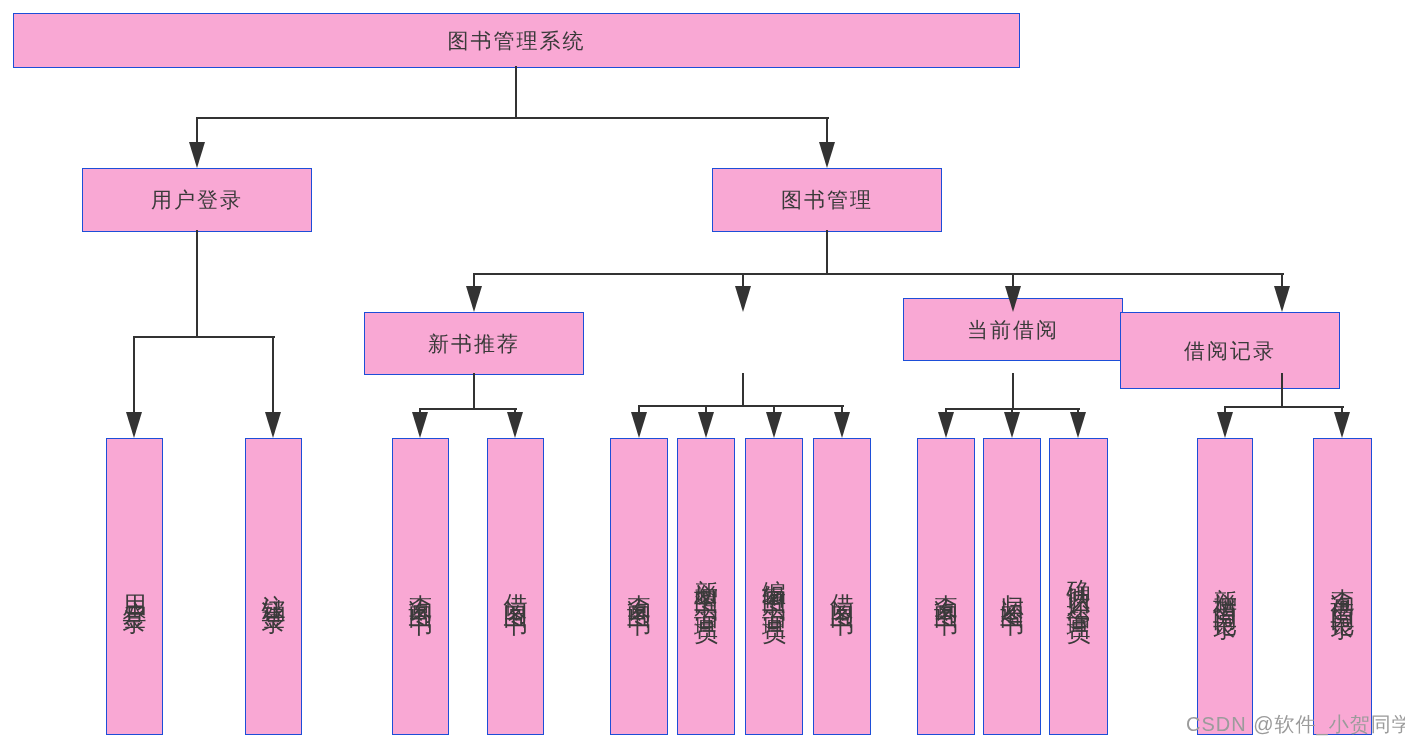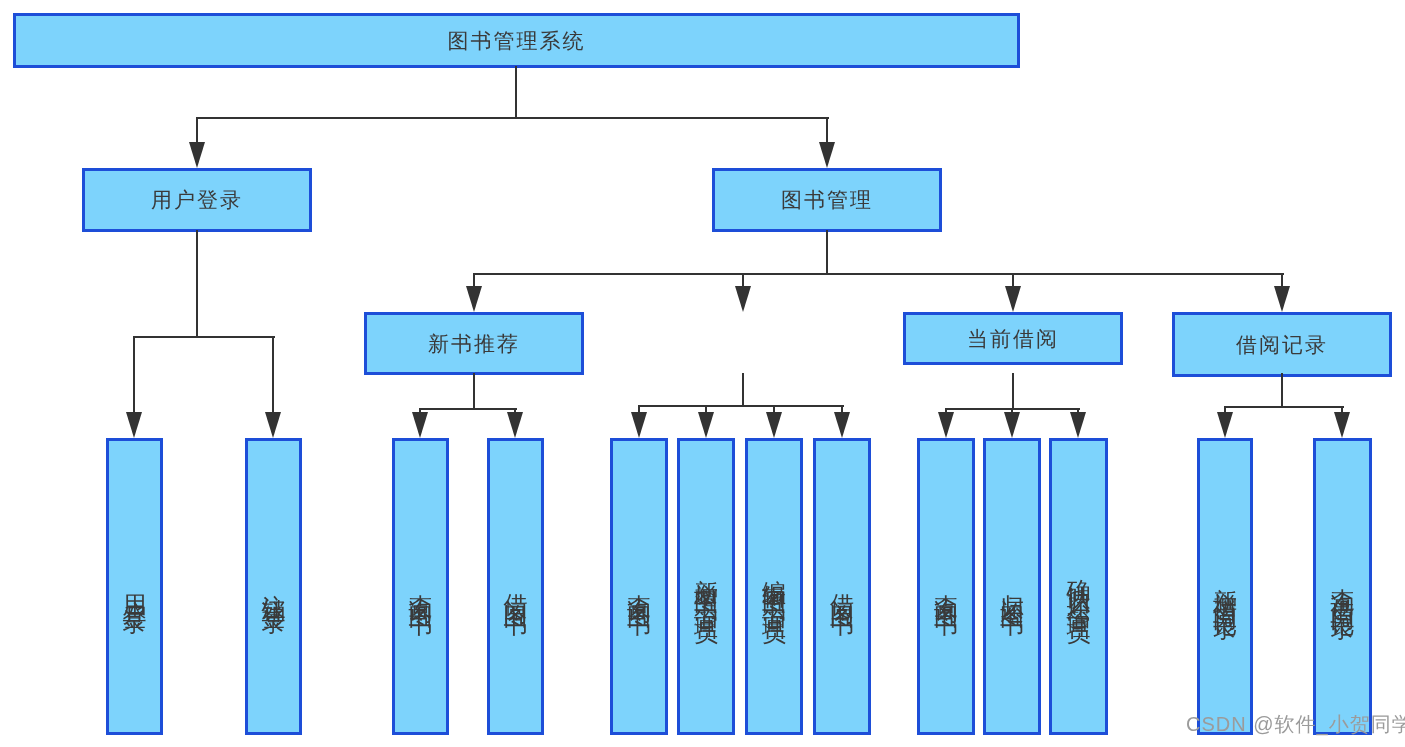--- a/index.html
+++ b/index.html
@@ -1,21 +1,21 @@
 <!DOCTYPE html>
 <html><head>
 <meta charset="utf-8">
 <style>
   html,body{margin:0;padding:0;background:#fff;}
   .stage{
     position:relative;width:1405px;height:747px;background:#ffffff;overflow:hidden;
     font-family:"Liberation Sans", sans-serif;
   }
   .box{
-    position:absolute;box-sizing:border-box;border:3px solid #1d4ed8;background:#7dd3fc;
+    position:absolute;box-sizing:border-box;border:1px solid #1d4ed8;background:#f9a8d4;
     display:flex;align-items:center;justify-content:center;
   }
   .lbl{
     font-size:21px;color:#3a3a3a;letter-spacing:2px;white-space:nowrap;
   }
   .vbox .lbl{
     writing-mode:vertical-rl;text-orientation:mixed;
     font-size:24px;letter-spacing:6px;white-space:normal;line-height:1;
   }
   .vline{position:absolute;width:2px;background:#333;}
@@ -45,25 +45,25 @@
 
   <div class="box" style="left:364px;top:312px;width:220px;height:63px">
     <span class="lbl">新书推荐</span>
   </div>
 
   <div class="box" style="left:712px;top:168px;width:230px;height:64px">
     <span class="lbl">图书管理</span>
   </div>
 
 
-  <div class="box" style="left:903px;top:312px;width:220px;height:53px">
+  <div class="box" style="left:903px;top:298px;width:220px;height:63px">
     <span class="lbl">当前借阅</span>
   </div>
 
-  <div class="box" style="left:1172px;top:312px;width:220px;height:65px">
+  <div class="box" style="left:1120px;top:312px;width:220px;height:77px">
     <span class="lbl">借阅记录</span>
   </div>
 
   <div class="box vbox" style="left:106px;top:438px;width:57px;height:297px">
     <span class="lbl">用户登录</span>
   </div>
   <div class="box vbox" style="left:245px;top:438px;width:57px;height:297px">
     <span class="lbl">注销登录</span>
   </div>
 

